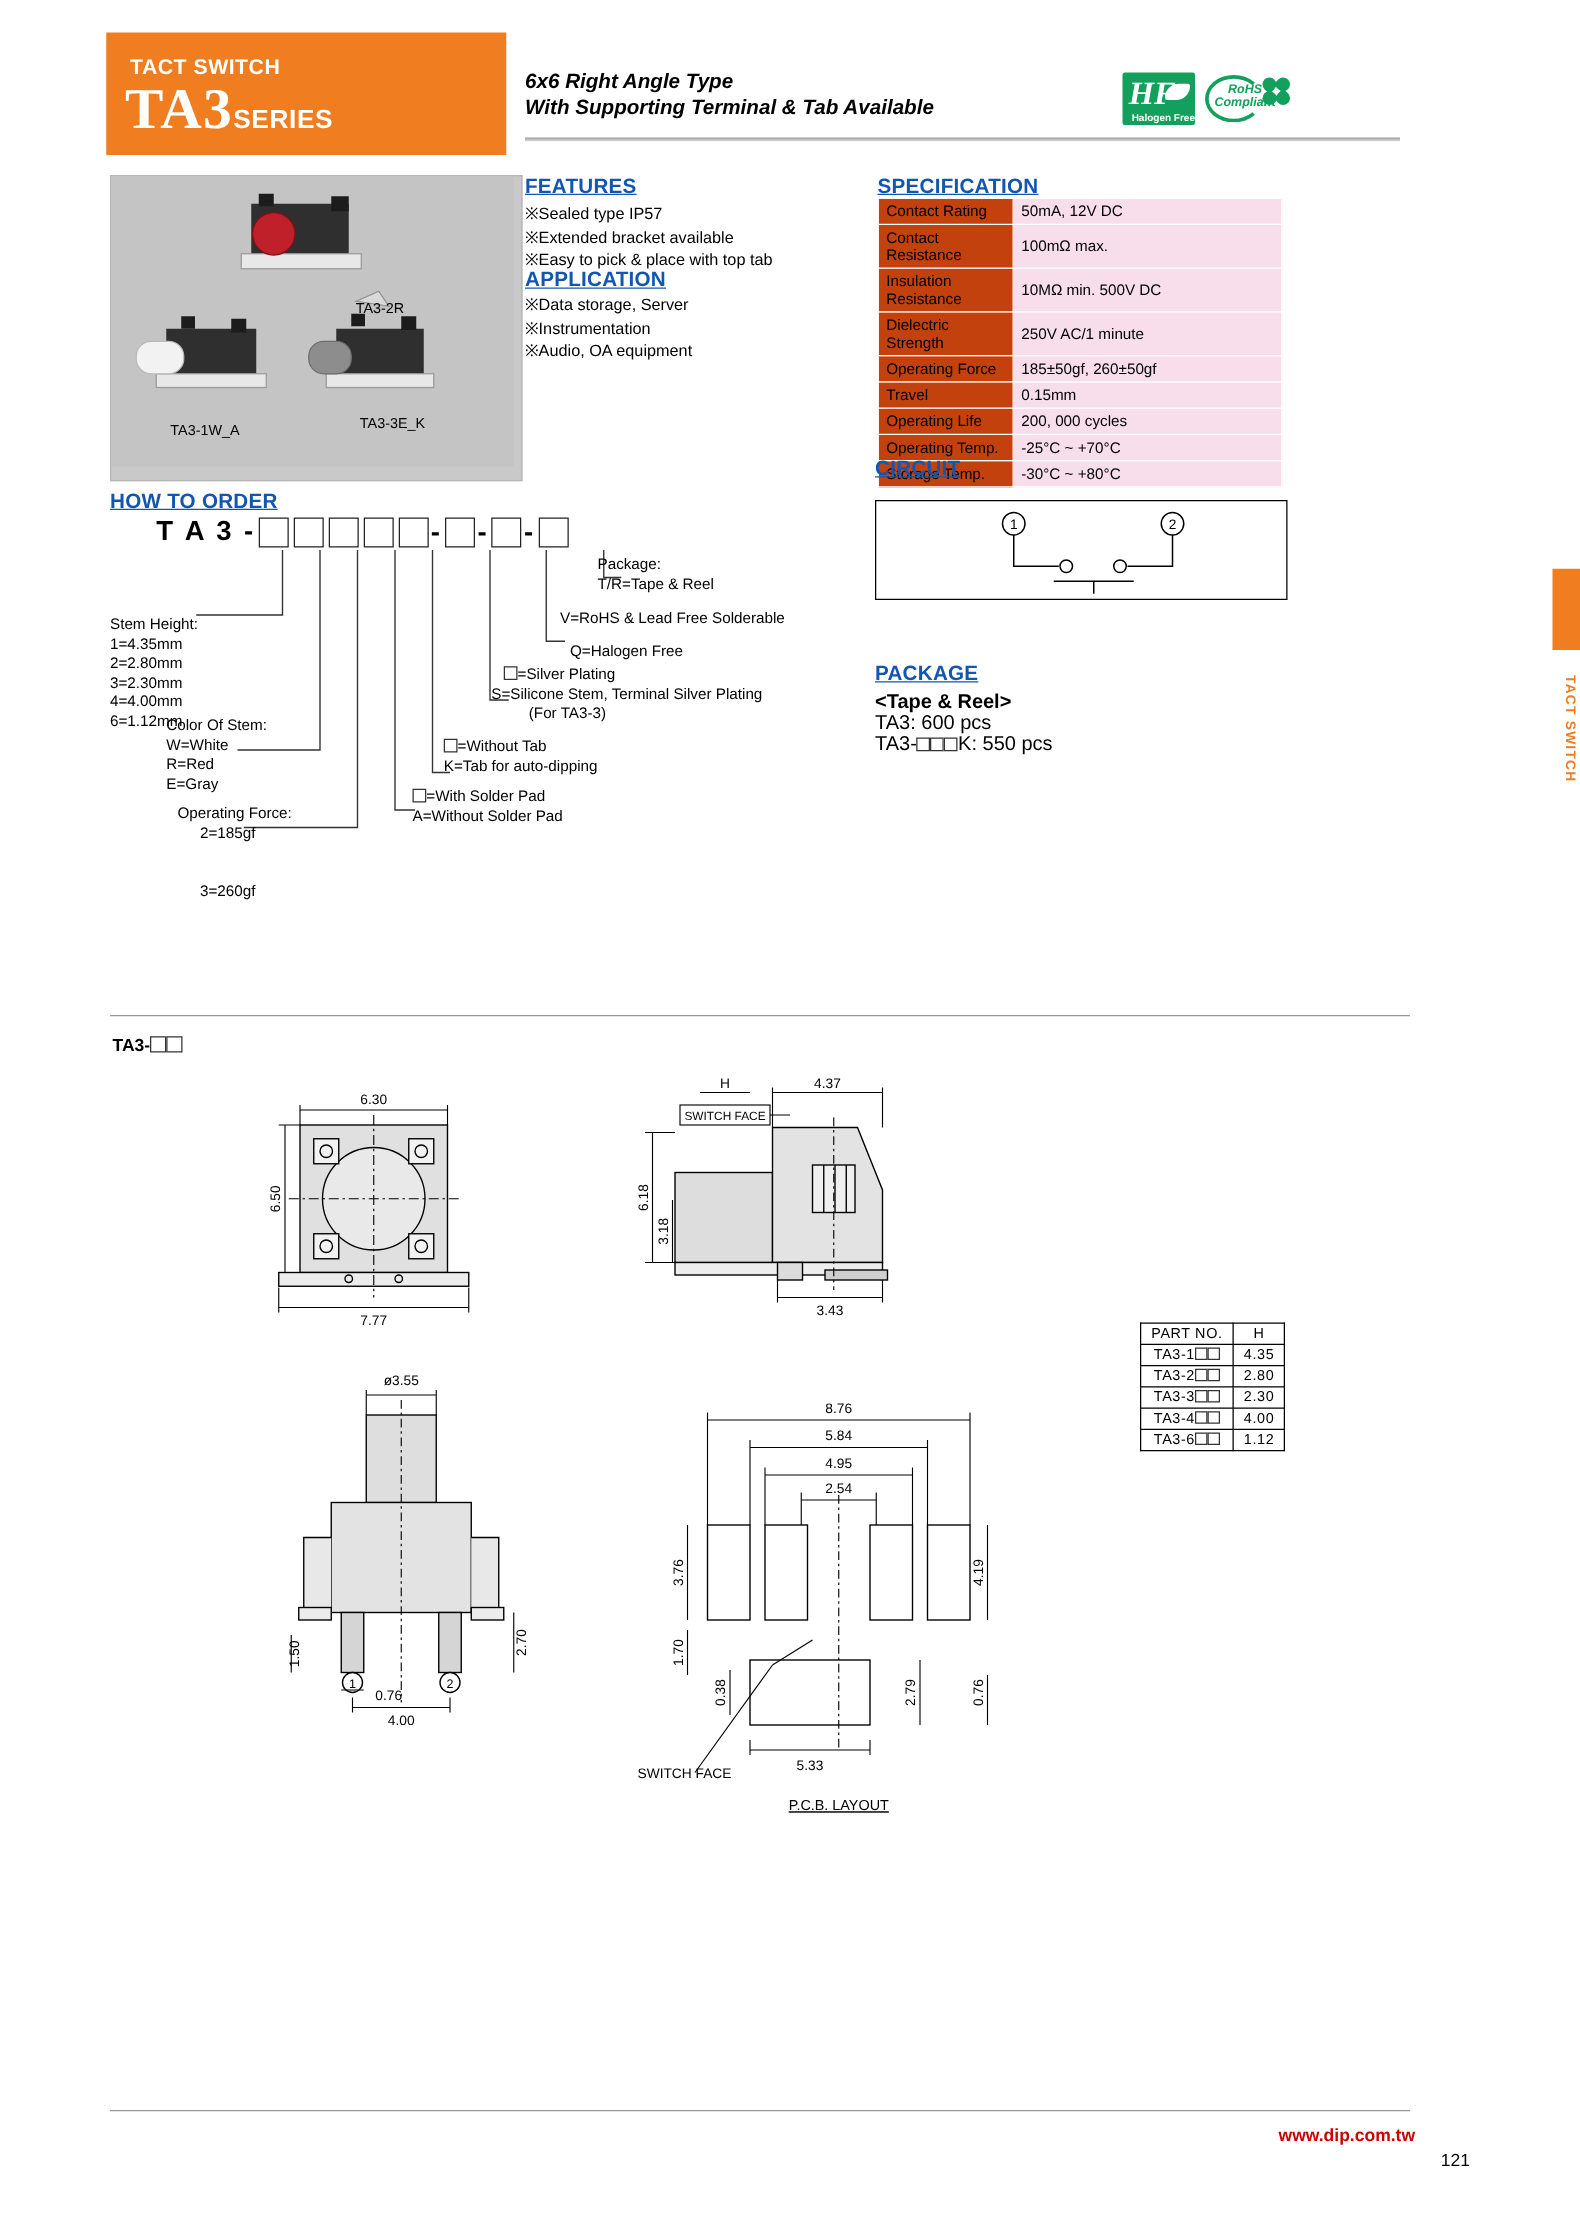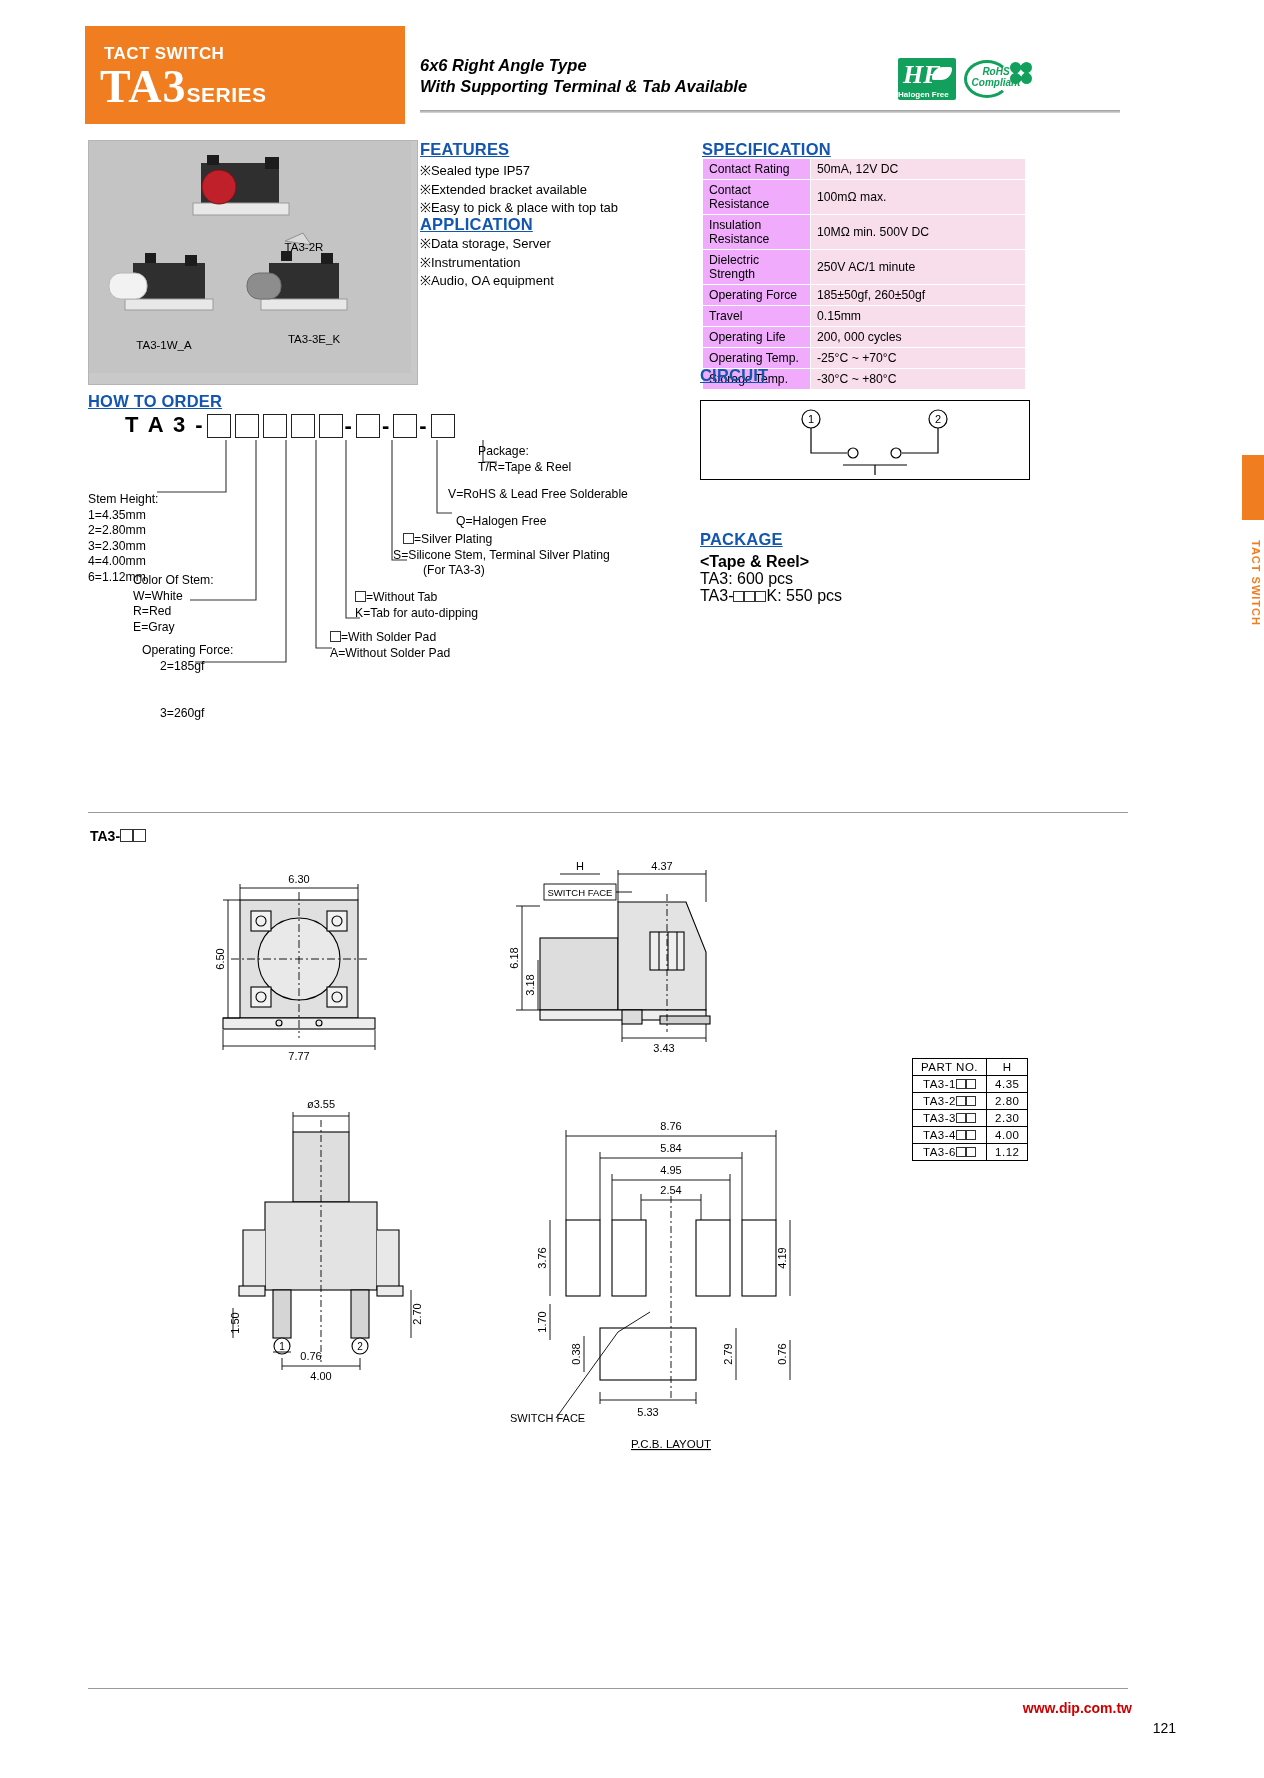--- a/index.html
+++ b/index.html
@@ -28,21 +28,21 @@
   }
   #header-rule { position:absolute; left:420px; top:110px; width:700px; height:3px;
     background:linear-gradient(to bottom,#999,#ddd); }
   
   #logo-hf { position:absolute; left:898px; top:58px; width:58px; height:42px;
      background:#0F9D58; background:#12A05C; border-radius:2px; overflow:hidden; }
   #logo-hf .hf { position:absolute; left:5px; top:2px; color:#fff;
      font-family:"Liberation Serif", serif; font-weight:bold; font-size:26px; font-style:italic; }
   #logo-hf .leaf { position:absolute; right:4px; top:9px; width:20px; height:13px;
      background:#fff; border-radius:12px 2px 12px 2px; }
-  #logo-hf .cap { position:absolute; left:0; bottom:1px; width:58px; text-align:left;
+  #logo-hf .cap { position:absolute; left:0; bottom:1px; width:58px; text-align:right;
      color:#fff; font-size:8px; font-weight:bold; }
   #logo-rohs { position:absolute; left:962px; top:56px; width:72px; height:46px; }
   #logo-rohs .ring { position:absolute; left:2px; top:4px; width:46px; height:38px;
      border:3px solid #12A05C; border-radius:50%; border-right-color:transparent; }
   #logo-rohs .txt { position:absolute; left:6px; top:10px; width:56px; text-align:center;
      color:#12A05C; font-size:10px; font-weight:bold; font-style:italic; line-height:11px; }
   #logo-rohs .clover { position:absolute; right:2px; top:6px; width:22px; height:22px; }
   #logo-rohs .clover i { position:absolute; width:11px; height:11px; background:#12A05C; border-radius:50% 50% 50% 0; }
   #logo-rohs .clover i:nth-child(1){ left:0; top:0; transform:rotate(-45deg); }
   #logo-rohs .clover i:nth-child(2){ right:0; top:0; transform:rotate(45deg); }
@@ -62,21 +62,21 @@
 
   
   #features-list, #application-list { position:absolute; font-size:13px; line-height:18.5px; }
   #features-list { left:420px; top:162px; width:270px; }
   #application-list { left:420px; top:235px; width:270px; }
 
   
   #spec-table { position:absolute; left:702px; top:158px; width:324px;
      border-collapse:collapse; font-size:12.2px; }
   #spec-table td { border:1px solid #ffffff; padding:3px 6px; vertical-align:middle; }
-  #spec-table td.k { background:#f0abfc; width:108px; line-height:14px; }
+  #spec-table td.k { background:#c2410c; width:108px; line-height:14px; }
   #spec-table td.v { background:#F7DEEA; }
 
   
   #order-code { position:absolute; left:125px; top:412px; font-size:22px; font-weight:bold;
      letter-spacing:2px; }
   .obox { display:inline-block; width:24px; height:24px; border:1.6px solid #222;
      background:#fff; vertical-align:middle; margin:0 2px; }
   .odash { display:inline-block; font-size:22px; font-weight:bold; vertical-align:middle; }
   #order-svg { position:absolute; left:85px; top:400px; }
   .ol { position:absolute; font-size:12.2px; line-height:15.5px; }

